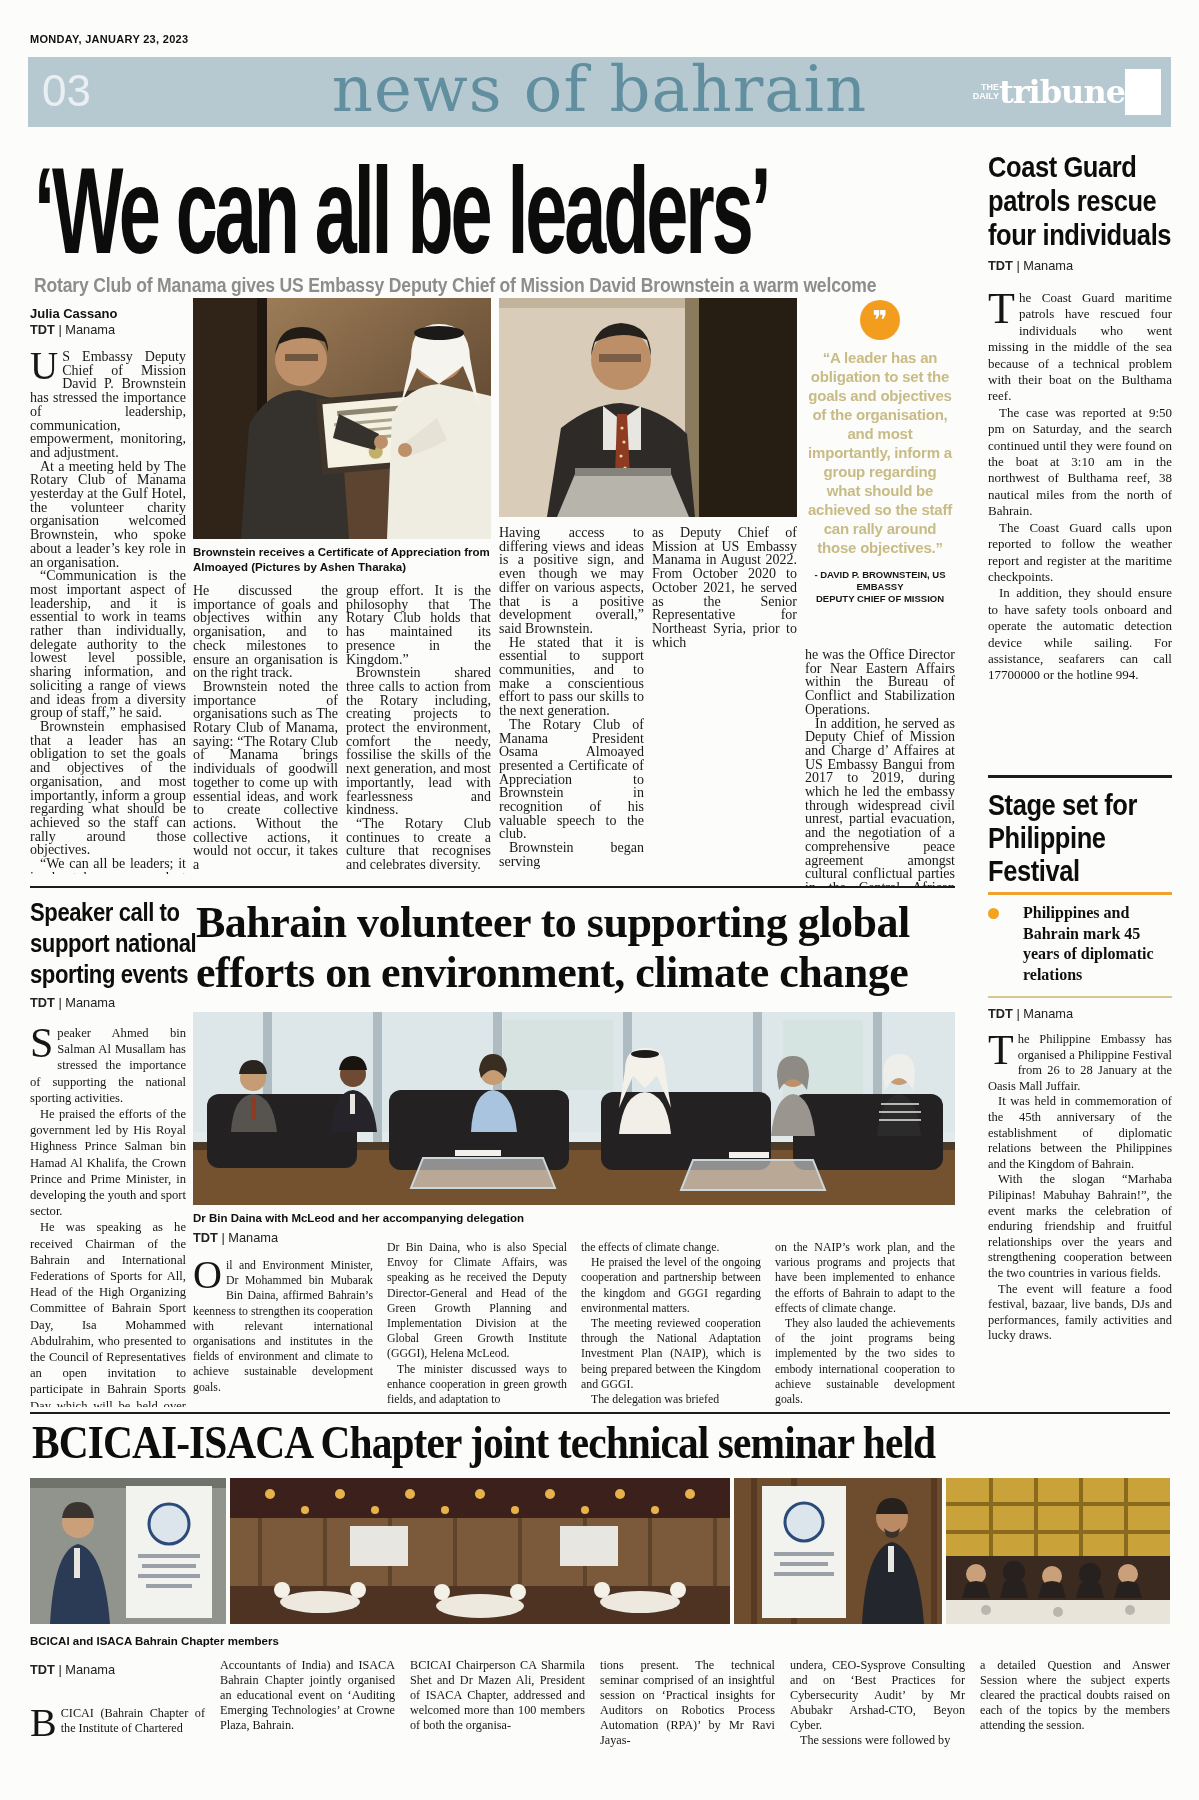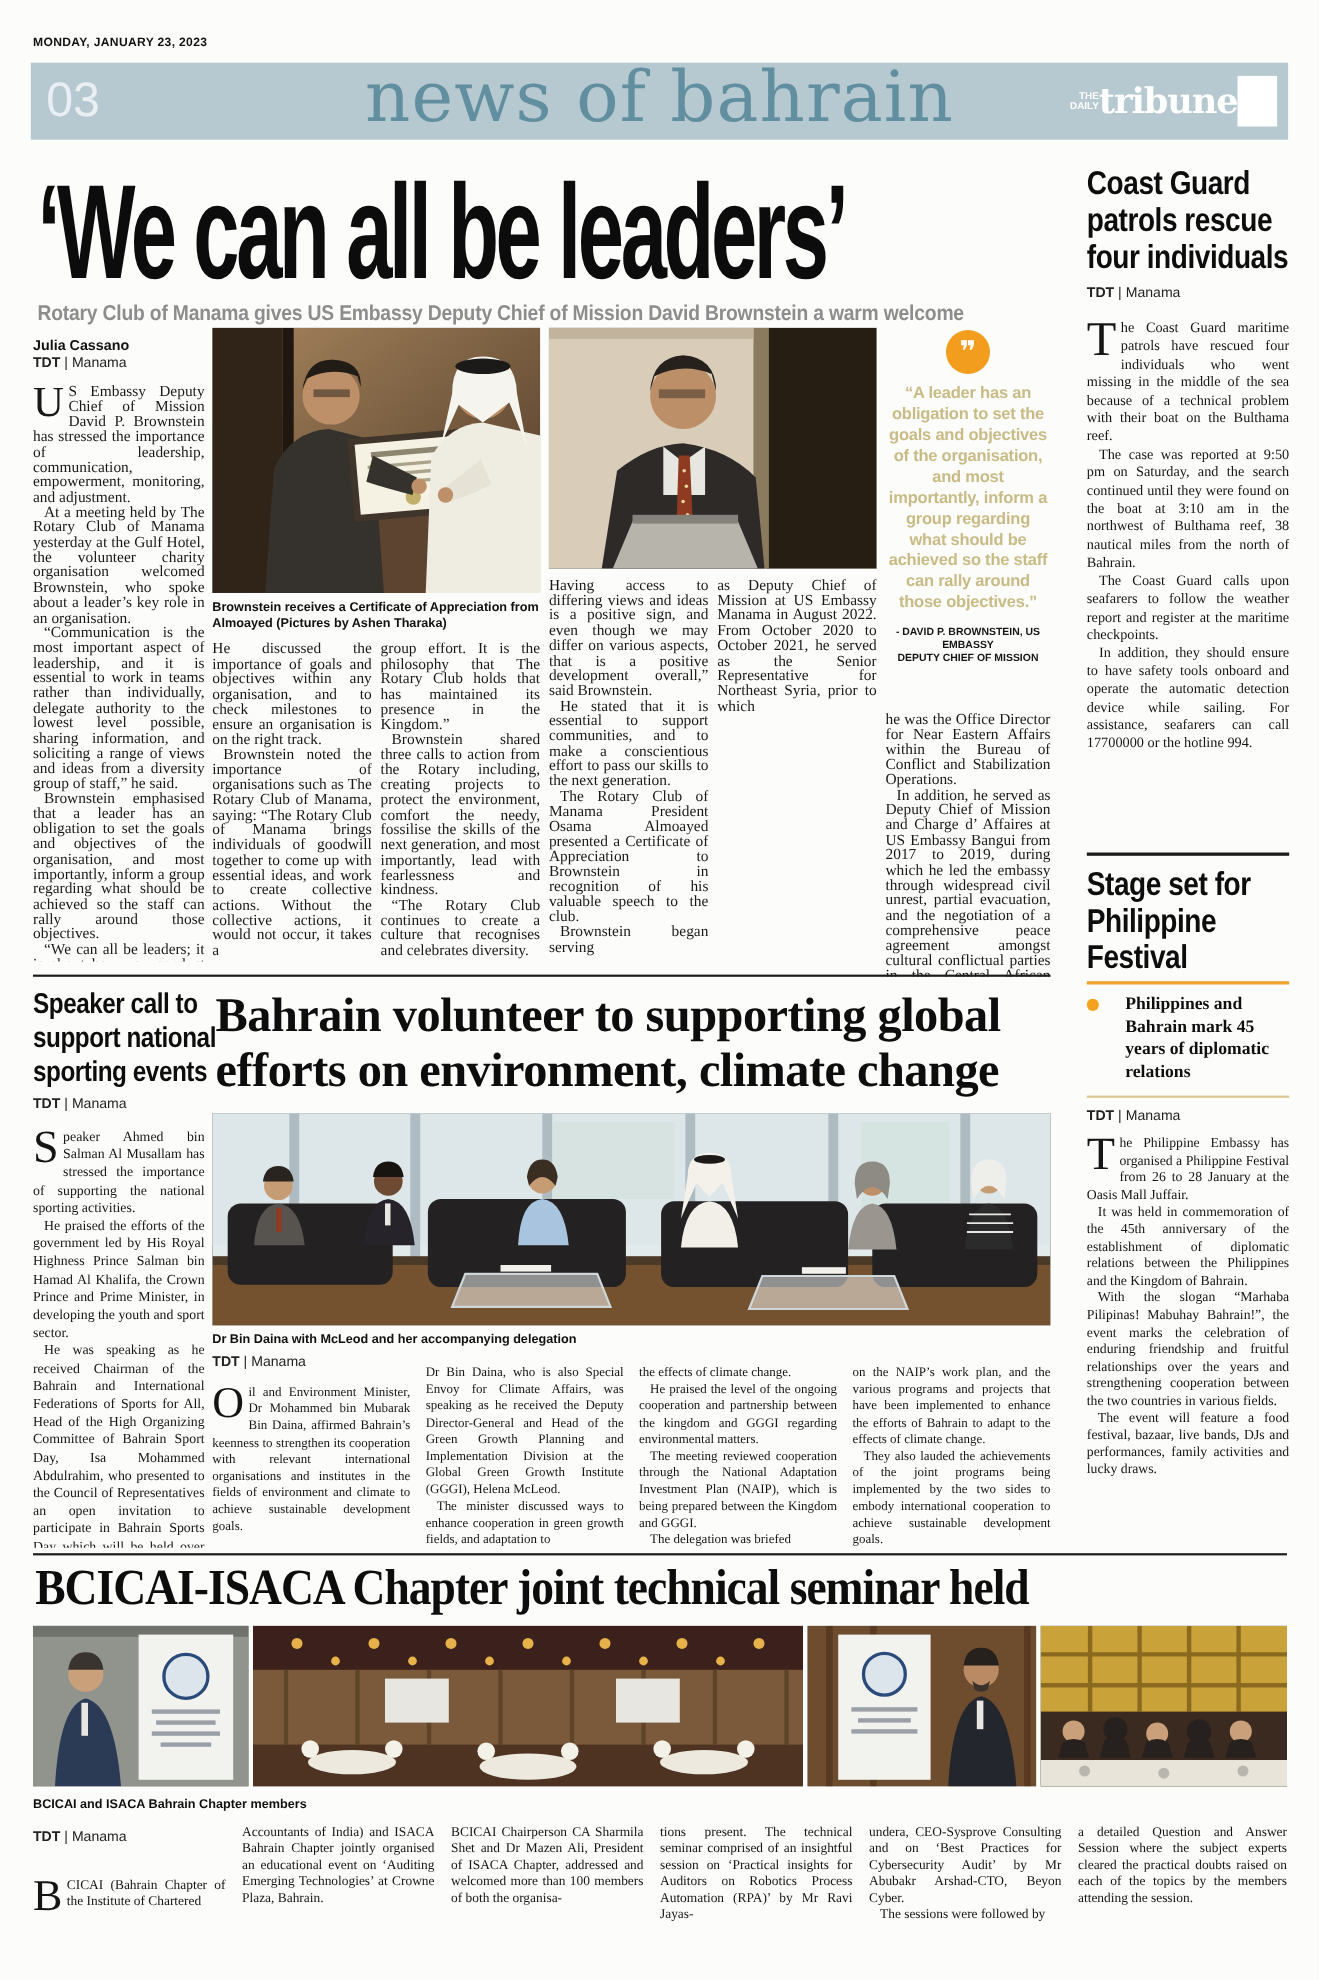--- a/index.html
+++ b/index.html
@@ -335,21 +335,21 @@
       <div class="hl-line">patrols rescue</div>
       <div class="hl-line">four individuals</div>
     </div>
   </div>
   <div class="abs agency-line" style="left:988px;top:258px;">
     <b>TDT</b> <span>|</span> <span>Manama</span>
   </div>
   <div class="abs rail-bt drop" style="left:988px;top:290px;width:184px;height:472px;overflow:hidden;">
       <p>The Coast Guard maritime patrols have rescued four individuals who went missing in the middle of the sea because of a technical problem with their boat on the Bulthama reef.</p>
       <p>The case was reported at 9:50 pm on Saturday, and the search continued until they were found on the boat at 3:10 am in the northwest of Bulthama reef, 38 nautical miles from the north of Bahrain.</p>
-      <p>The Coast Guard calls upon seafarers to follow the weather report and register at the maritime checkpoints.</p>
+      <p>The Coast Guard calls upon reported to follow the weather report and register at the maritime checkpoints.</p>
       <p>In addition, they should ensure to have safety tools onboard and operate the automatic detection device while sailing. For assistance, seafarers can call 17700000 or the hotline 994.</p>
     </div>
 
   <div class="abs rule" style="left:988px;top:775px;width:184px;height:2.5px;"></div>
 
   <div class="abs rail-hl" id="ph-hl" style="left:988px;top:788px;width:184px;">
     <div class="squeeze" style="width:216px;">
       <div class="hl-line">Stage set for</div>
       <div class="hl-line">Philippine</div>
       <div class="hl-line">Festival</div>

